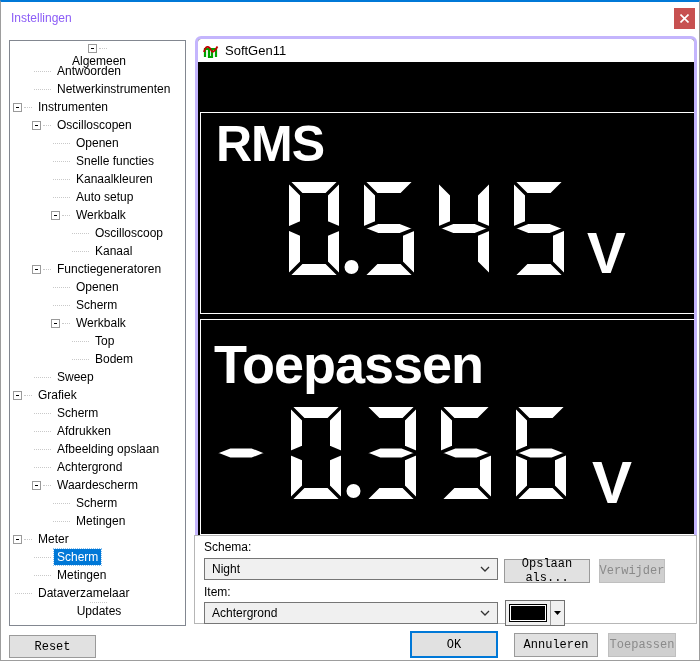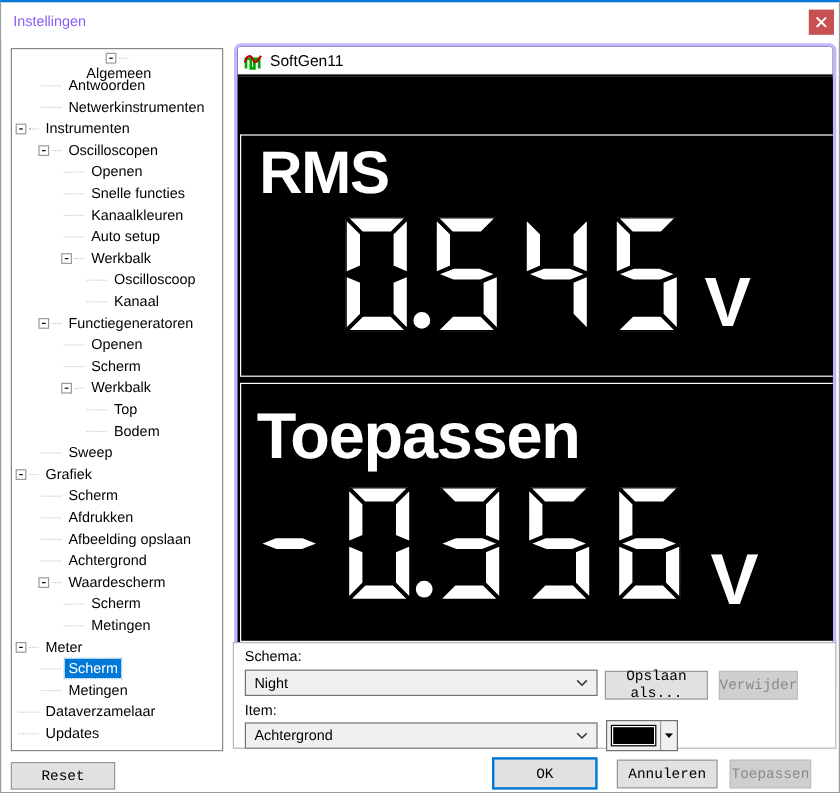--- a/index.html
+++ b/index.html
@@ -258,21 +258,21 @@
           <span class="stub"></span>
         </span>
         <span class="tree-label">Metingen</span>
       </div>
       <div class="tree-row" style="padding-left: 3px;">
         <span class="twig">
           <span class="stub"></span>
         </span>
         <span class="tree-label">Dataverzamelaar</span>
       </div>
-      <div class="tree-row" style="padding-left: 3px;">
+      <div class="tree-row" style="padding-left: 3px; flex-direction: column;">
         <span class="twig">
           <span class="stub"></span>
         </span>
         <span class="tree-label">Updates</span>
       </div>
     </div>
 
   <button class="btn reset">Reset</button>
 
   <div class="preview">

